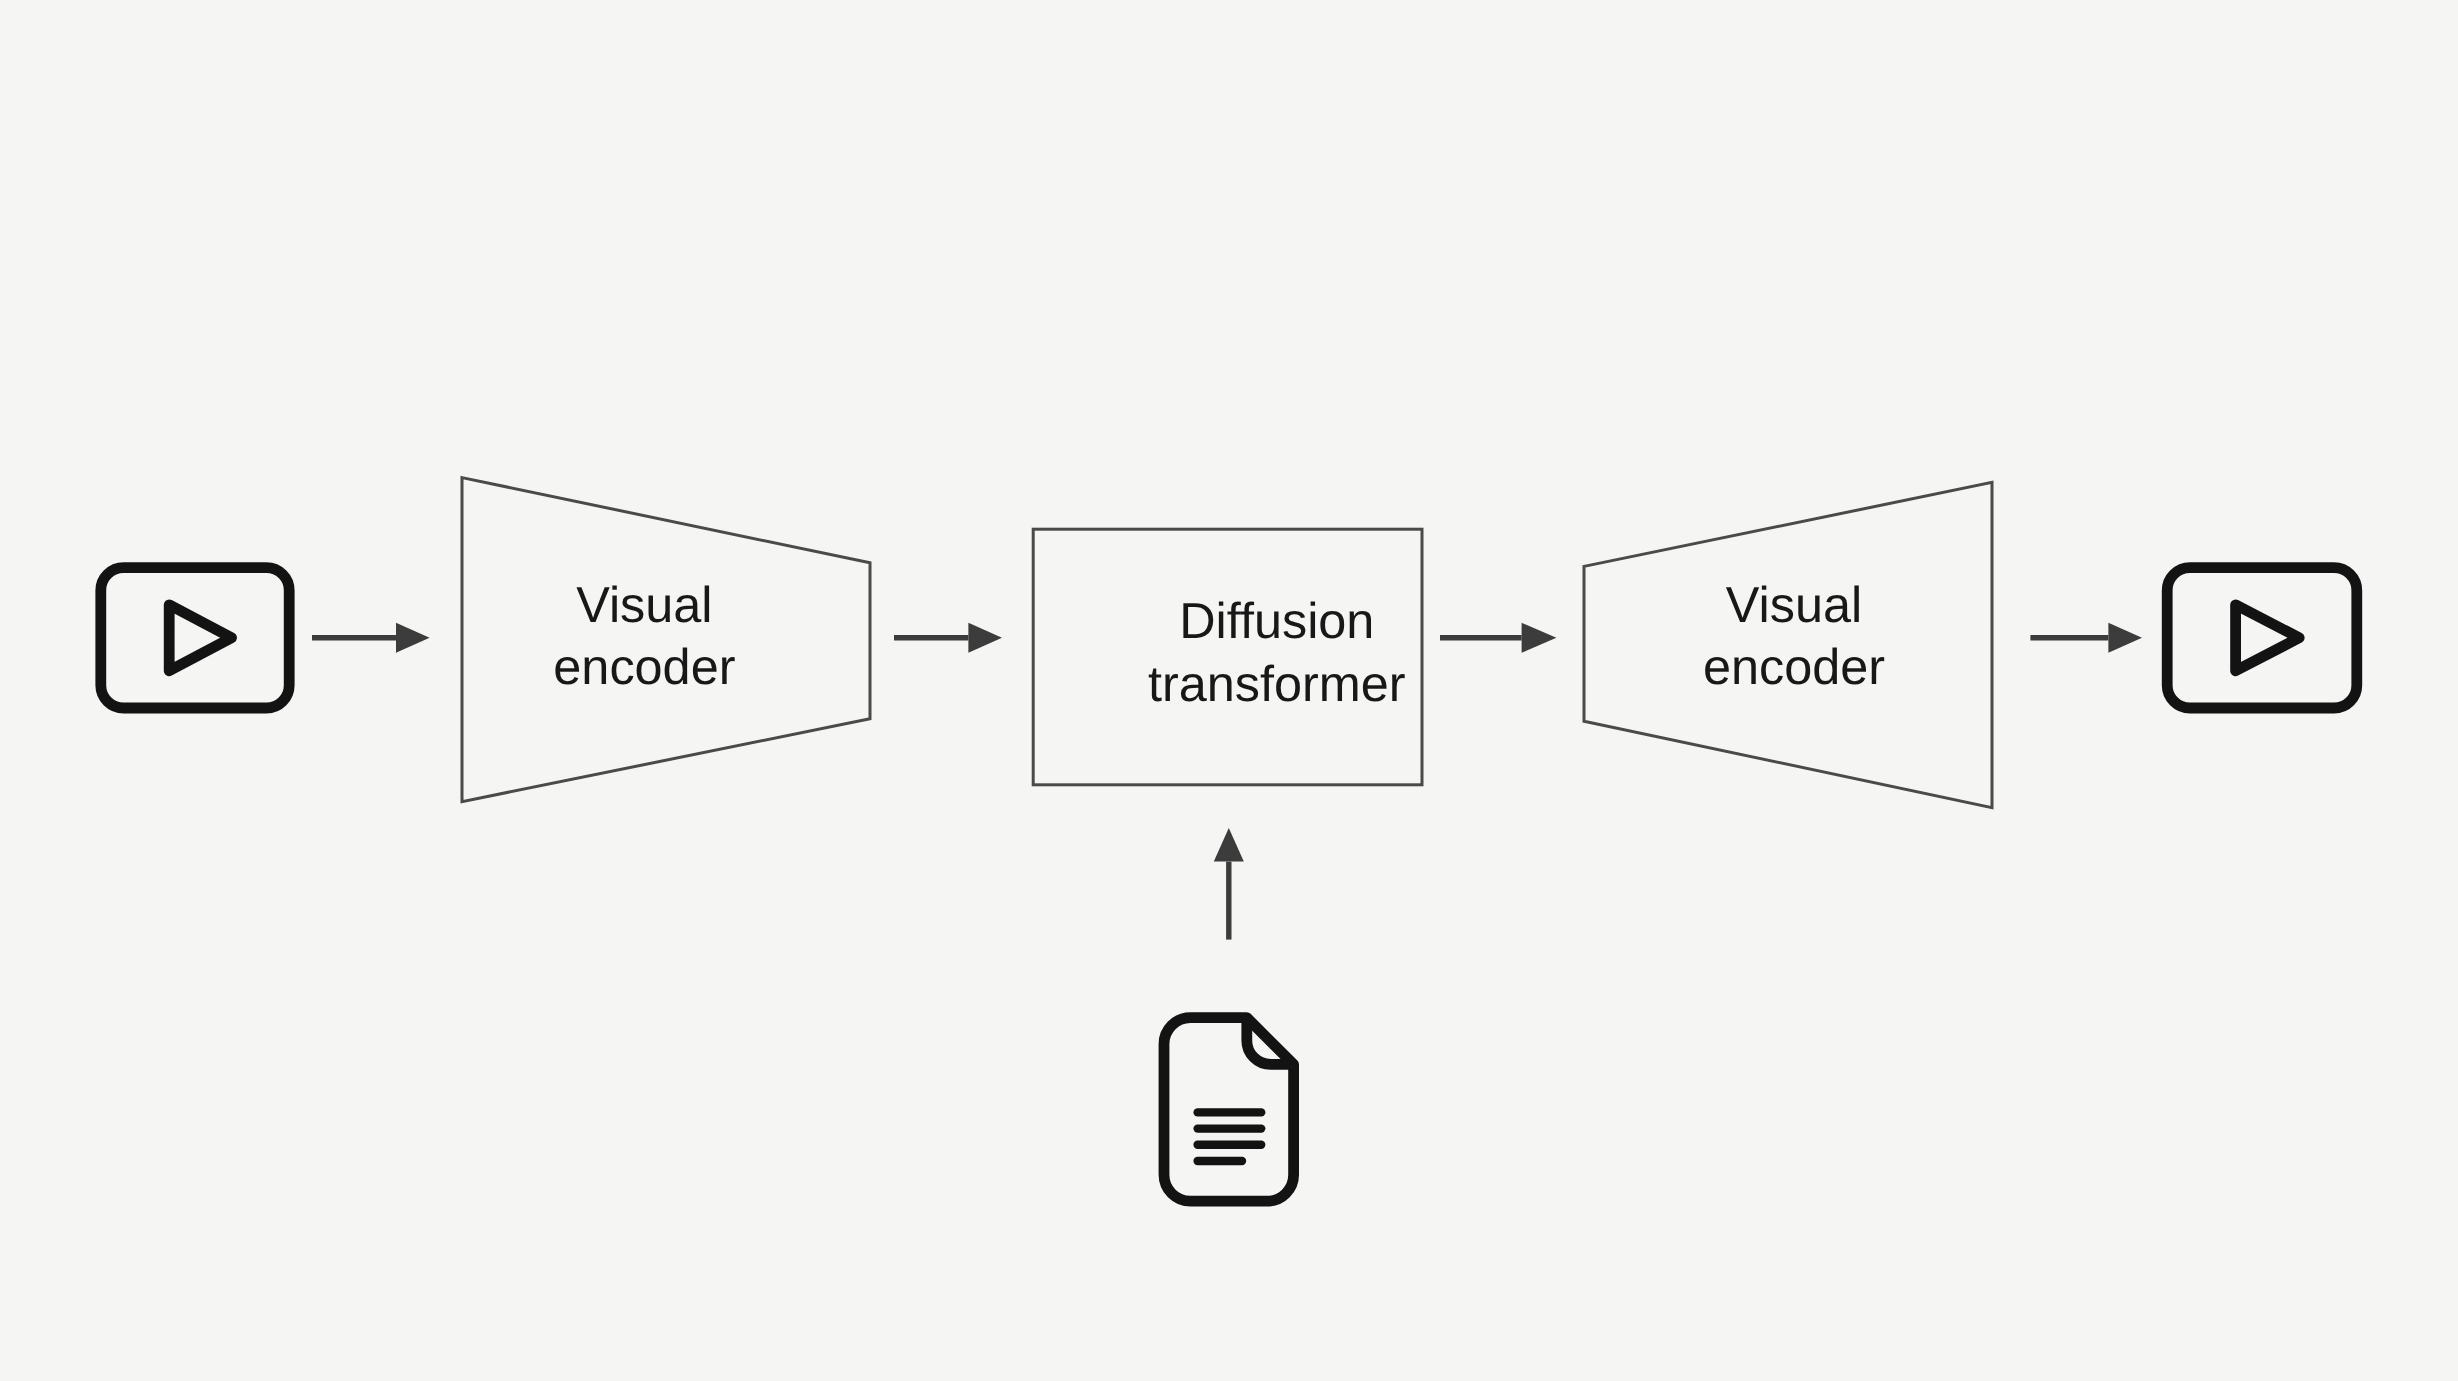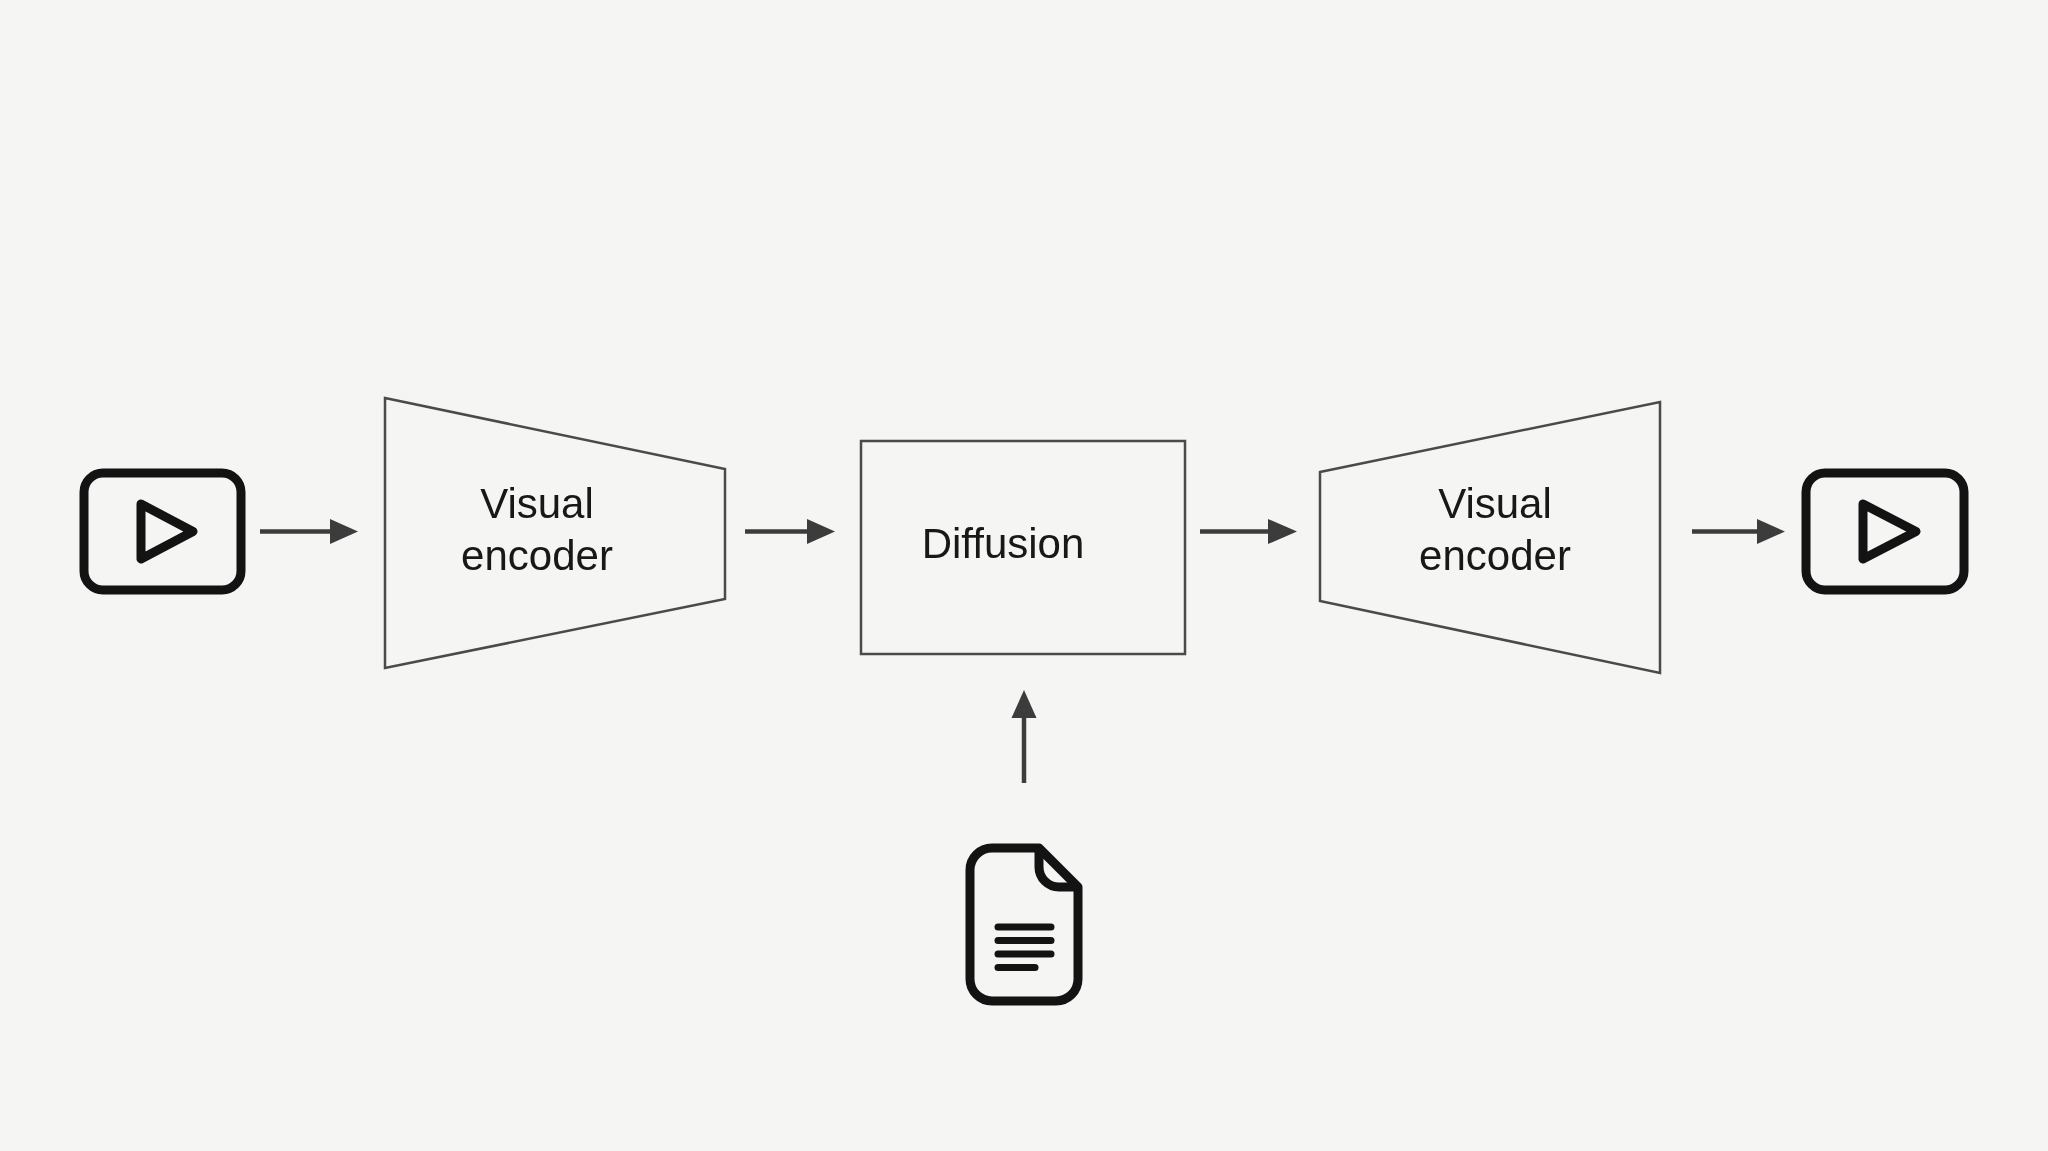--- a/index.html
+++ b/index.html
@@ -121,22 +121,23 @@
       <line class="icon-bar" x1="998" y1="954" x2="1051" y2="954"></line>
       <line class="icon-bar" x1="998" y1="967.5" x2="1035" y2="967.5"></line>
     </g>
   </svg>
 
   <div class="node-label" style="left:537px; top:530px;">
     <span>Visual</span>
     <span>encoder</span>
   </div>
 
-  <div class="node-label" style="left:1003px; top:544px;">
+  <div class="node-label" style="left:1064px; top:544px;">
     <span>Diffusion</span>
+    <span>transformer</span>
   </div>
 
   <div class="node-label" style="left:1495px; top:530px;">
     <span>Visual</span>
     <span>encoder</span>
   </div>
 
 </div>
 
 </body></html>

